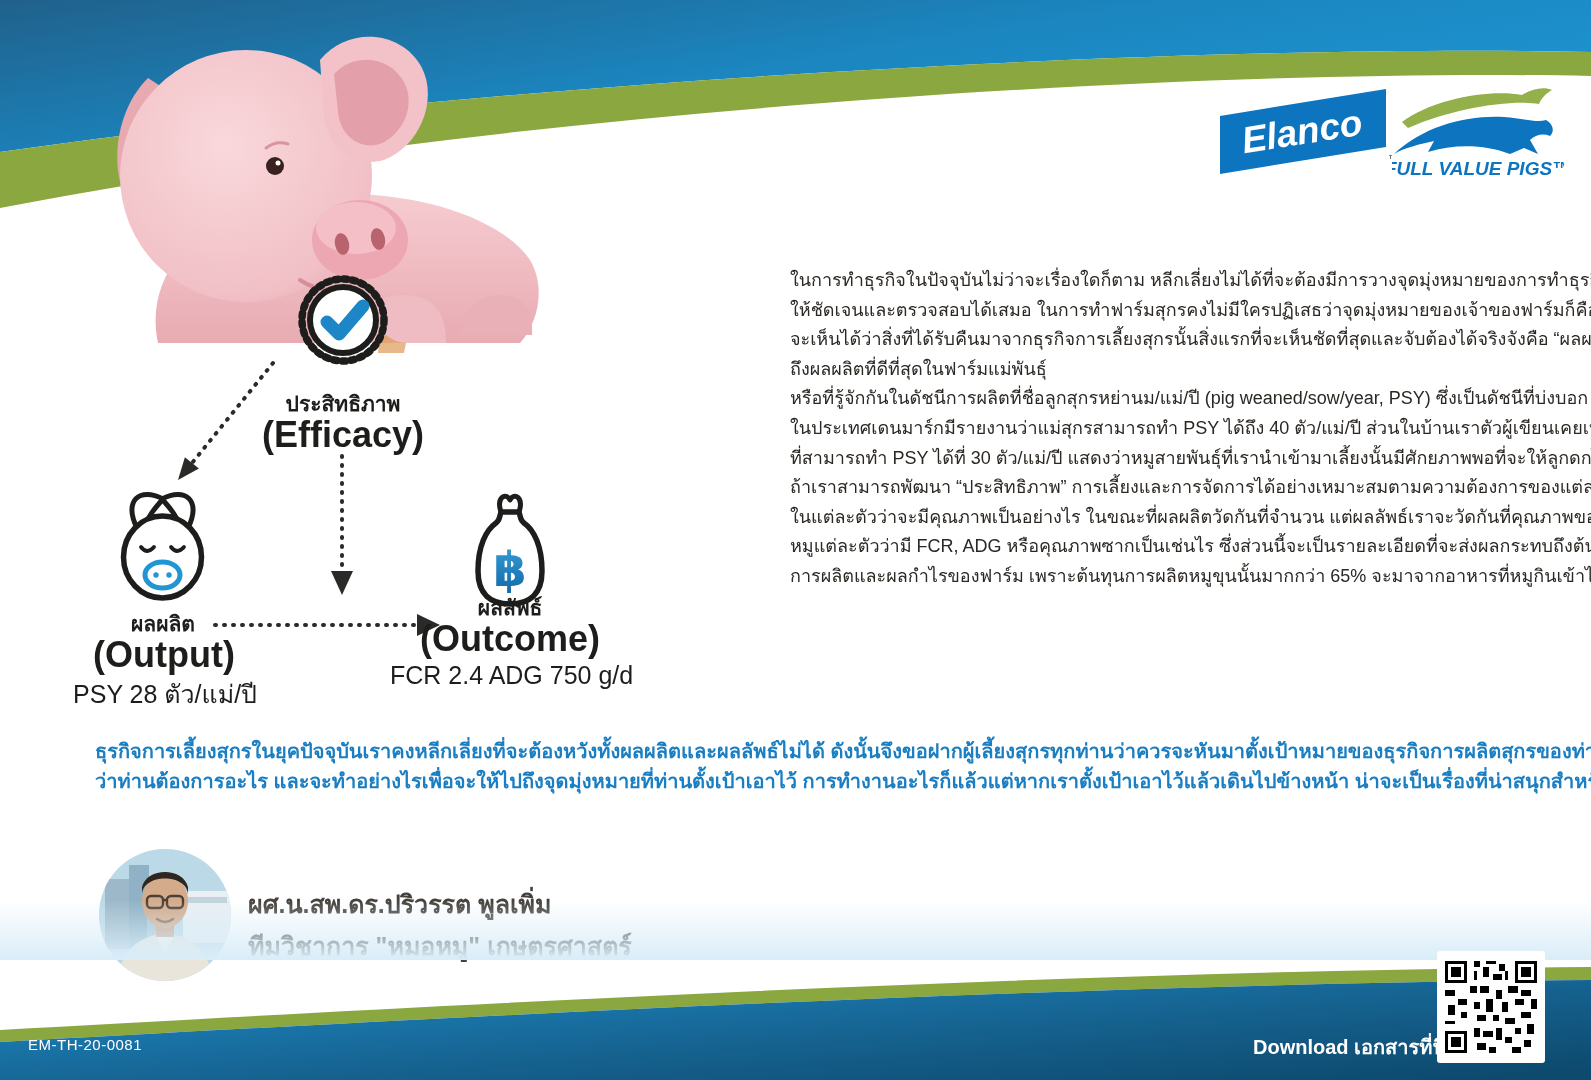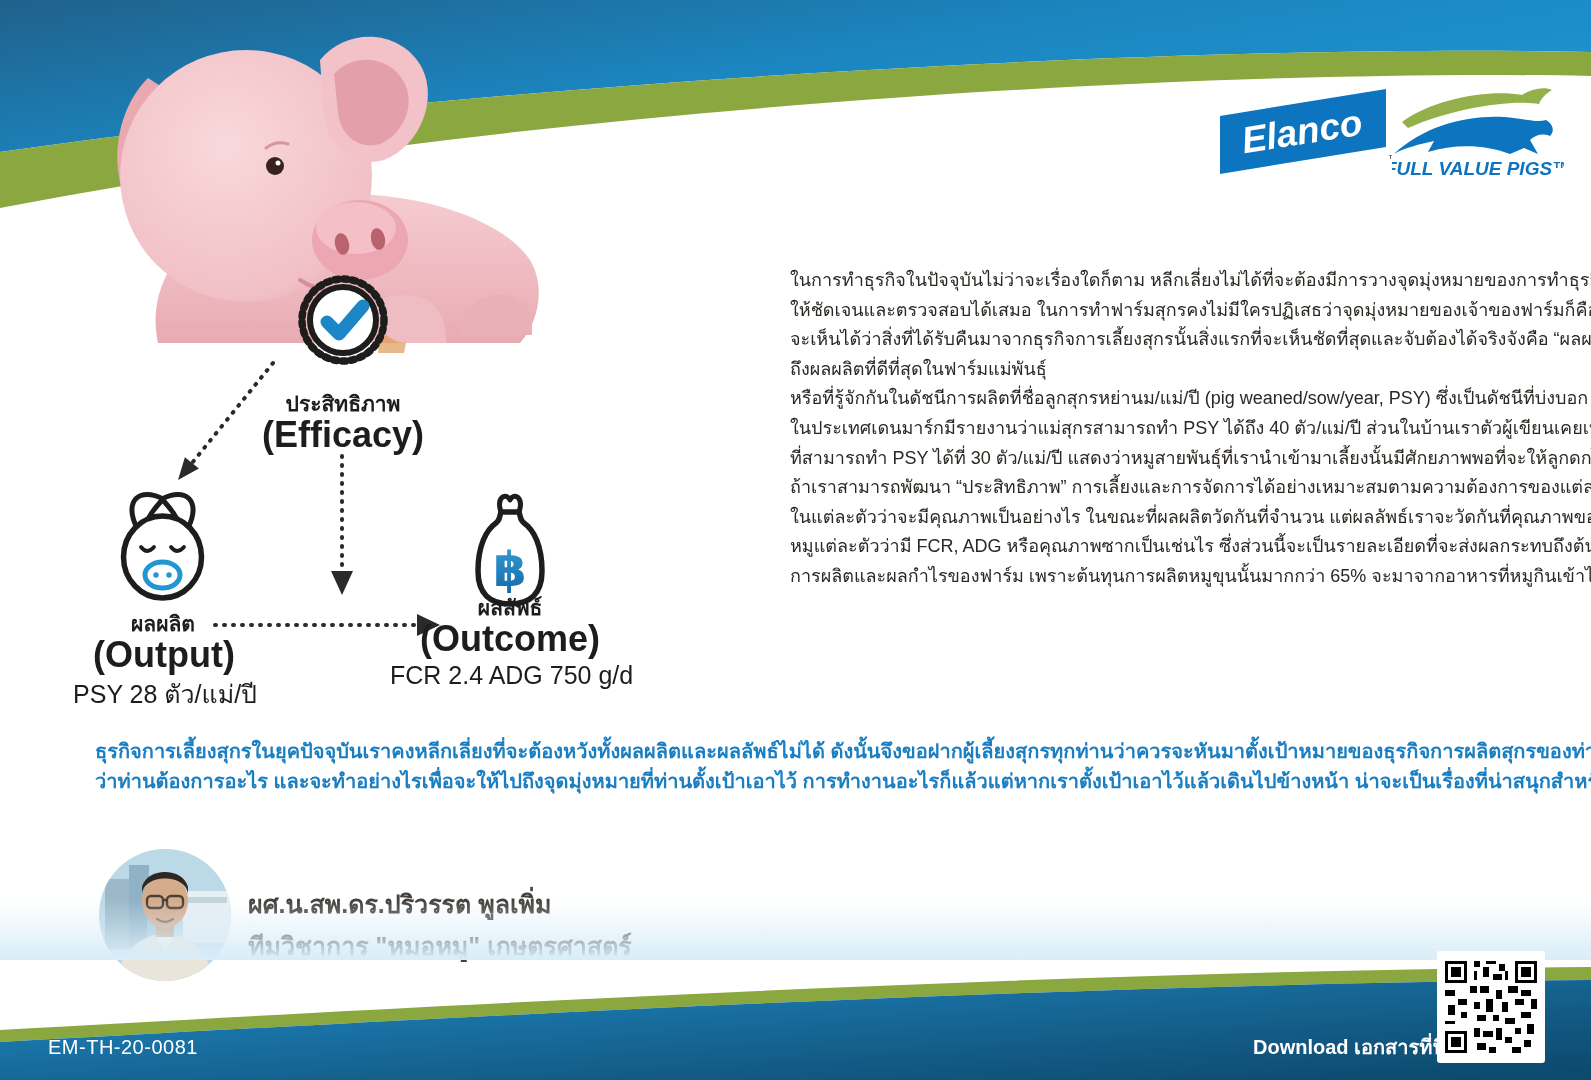--- a/index.html
+++ b/index.html
@@ -31,21 +31,21 @@
 
   
   .avatar{left:99px;top:849px;width:132px;height:132px;border-radius:50%;overflow:hidden;}
   .author-name{left:248px;top:884px;font-size:25px;font-weight:bold;color:#45403b;white-space:nowrap;}
   .author-team{left:248px;top:926px;font-size:25px;font-weight:bold;color:#45403b;white-space:nowrap;}
 
   
   .pre-footer{left:0;top:900px;width:1591px;height:60px;
     background:linear-gradient(180deg,rgba(223,240,250,0),#d9edf8);}
   .footer-svg{left:0;top:955px;width:1591px;height:125px;}
-  .doc-code{left:28px;top:1036px;font-size:20px;color:#ffffff;letter-spacing:.5px;white-space:nowrap;margin-left:20px;}
+  .doc-code{left:28px;top:1036px;font-size:15px;color:#ffffff;letter-spacing:.5px;white-space:nowrap;}
   .download-label{left:1253px;top:1031px;font-size:20px;font-weight:bold;color:#ffffff;white-space:nowrap;}
   .qr-box{left:1437px;top:951px;width:108px;height:112px;background:#ffffff;border-radius:3px;
     display:flex;align-items:center;justify-content:center;}
 </style>
 </head>
 <body>
 
 <div class="canvas">
 
   <svg class="abs header-svg" viewBox="0 0 1591 215" preserveAspectRatio="none">

